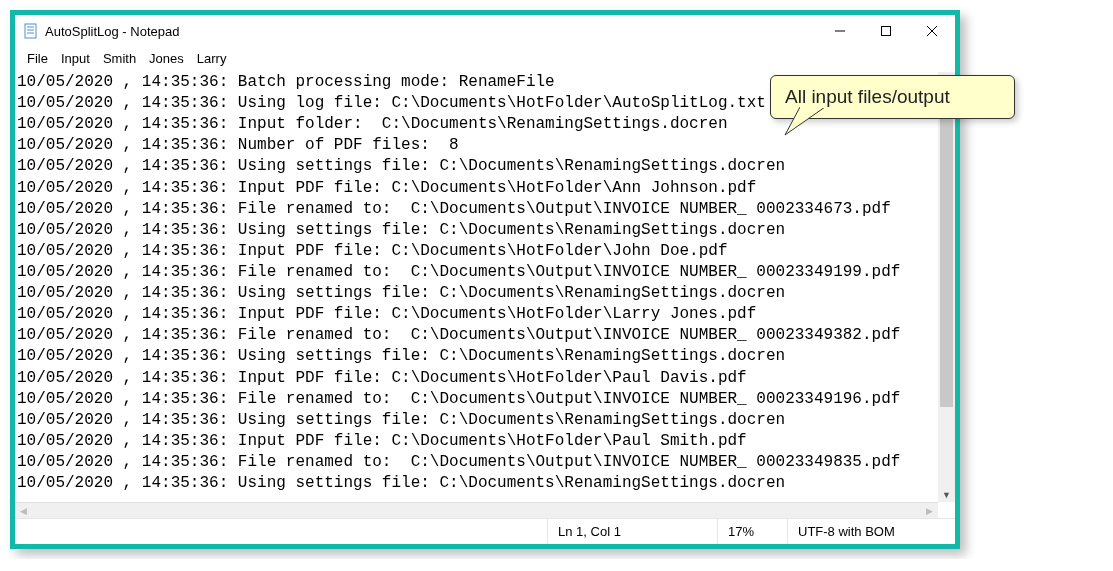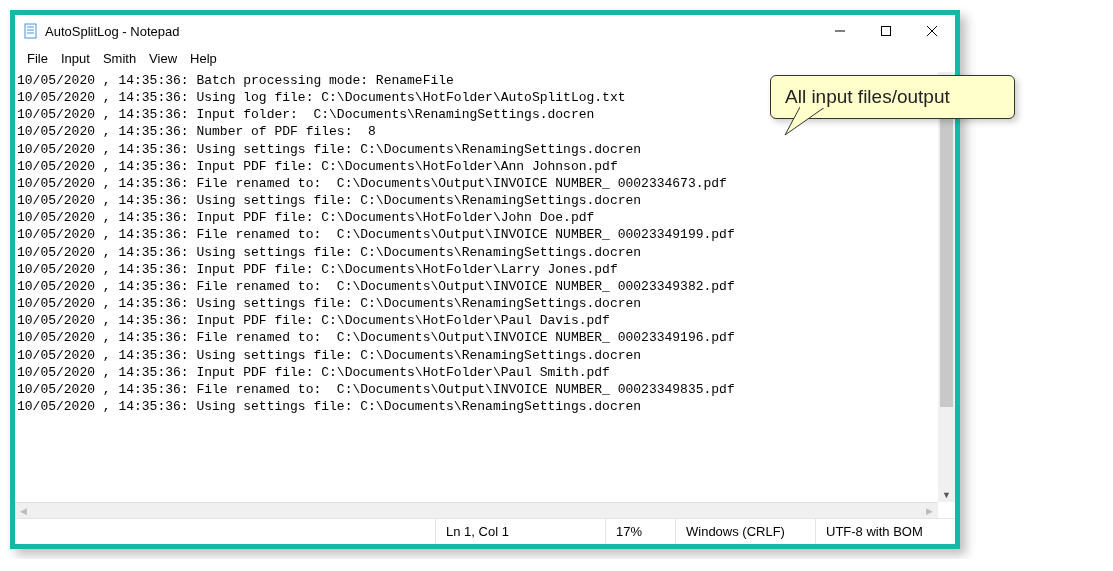--- a/index.html
+++ b/index.html
@@ -62,21 +62,21 @@
       margin-right: 1px;
       cursor: pointer;
     }
     .content-area {
       position: relative;
       height: 446px;
       border-top: 0;
     }
     .text-content {
       font-family: "Courier New", monospace;
-      font-size: 13px;
+      font-size: 16px;
       line-height: 1.32;
       white-space: pre;
       padding: 0 2px;
       overflow: hidden;
       color: #000;
       height: 430px;
     }
     .vscroll {
       position: absolute;
       right: 0;
@@ -140,21 +140,21 @@
     .status-cell {
       padding: 0 10px;
       border-left: 1px solid #e5e5e5;
       height: 100%;
       display: flex;
       align-items: center;
     }
     .status-cell.lncol { width: 170px; }
     .status-cell.zoom { width: 70px; }
     .status-cell.eol { width: 140px; }
-    .status-cell.enc { width: 140px; }
+    .status-cell.enc { width: 168px; }
     .callout {
       position: absolute;
       right: -60px;
       top: 60px;
       z-index: 10;
     }
     .callout-box {
       background: #ffffcc;
       border: 1px solid #333;
       border-radius: 6px;
@@ -202,22 +202,22 @@
             <line x1="10" y1="0" x2="0" y2="10" stroke="#000" stroke-width="1"></line>
           </svg>
       </div>
     </div>
   </div>
 
   <div class="menubar">
     <div class="menu-item">File</div>
     <div class="menu-item">Input</div>
     <div class="menu-item">Smith</div>
-    <div class="menu-item">View</div>
-    <div class="menu-item">Help</div>
+    <div class="menu-item">Jones</div>
+    <div class="menu-item">Larry</div>
   </div>
 
   <div class="content-area">
     <div class="text-content" id="text-content">10/05/2020 , 14:35:36: Batch processing mode: RenameFile
 10/05/2020 , 14:35:36: Using log file: C:\Documents\HotFolder\AutoSplitLog.txt
 10/05/2020 , 14:35:36: Input folder:  C:\Documents\RenamingSettings.docren
 10/05/2020 , 14:35:36: Number of PDF files:  8
 10/05/2020 , 14:35:36: Using settings file: C:\Documents\RenamingSettings.docren
 10/05/2020 , 14:35:36: Input PDF file: C:\Documents\HotFolder\Ann Johnson.pdf
 10/05/2020 , 14:35:36: File renamed to:  C:\Documents\Output\INVOICE NUMBER_ 0002334673.pdf
@@ -243,21 +243,20 @@
     <div class="hscroll">
       <div class="hscroll-arrow left">◀</div>
       <div class="hscroll-arrow right">▶</div>
     </div>
   </div>
 
   <div class="statusbar">
     <div class="status-spacer"></div>
     <div class="status-cell lncol">Ln 1, Col 1</div>
     <div class="status-cell zoom">17%</div>
-    <div class="status-cell eol">Windows (CRLF)</div>
     <div class="status-cell enc">UTF-8 with BOM</div>
   </div>
 
   <div class="callout">
     <div class="callout-box">
       <div>All input files/output</div>
     </div>
     <svg class="callout-tail" width="50" height="30" viewBox="0 0 50 30">
       <path d="M 20 0 L 45 0 L 5 28 Z" fill="#ffffcc" stroke="#333" stroke-width="1"></path>
       <path d="M 20 0 L 45 0" stroke="#ffffcc" stroke-width="2"></path>

